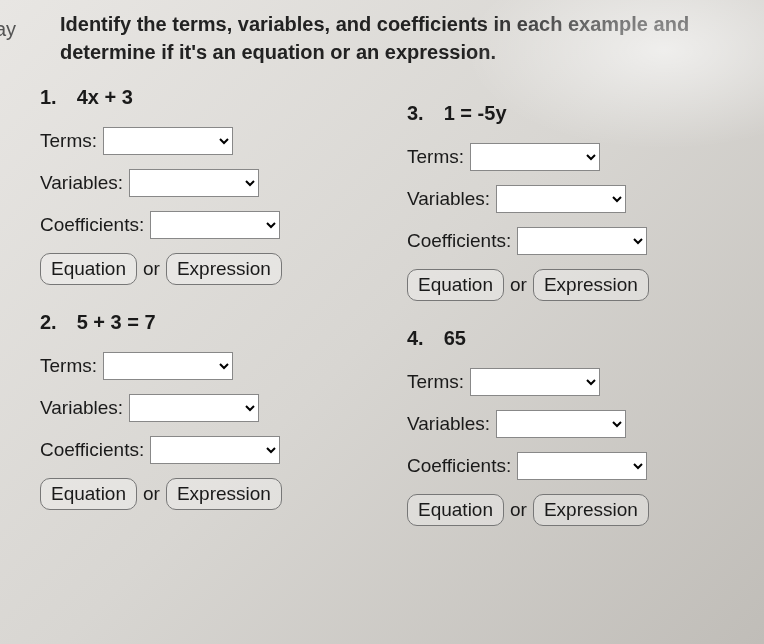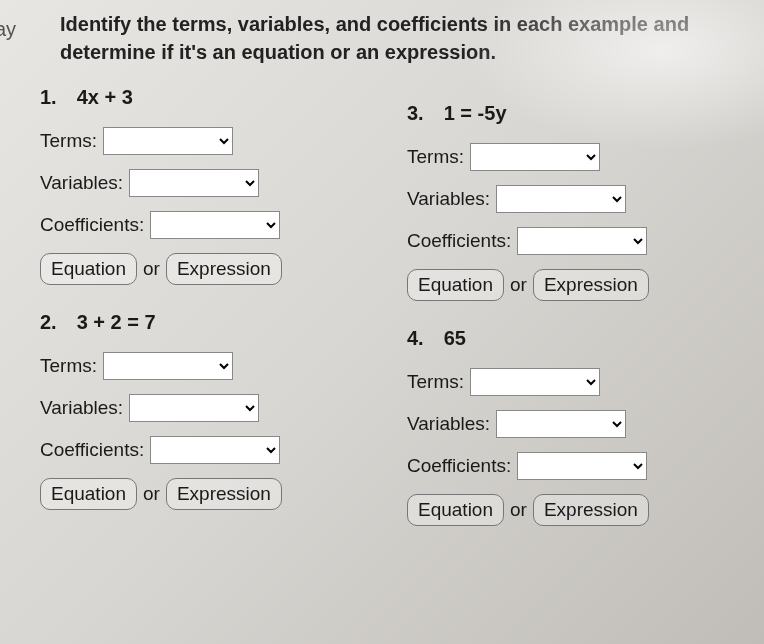--- a/index.html
+++ b/index.html
@@ -134,21 +134,21 @@
       <div class="btn-row">
         <span class="btn">Equation</span>
         <span class="or-text">or</span>
         <span class="btn">Expression</span>
       </div>
     </div>
 
     <div class="problem" style="margin-top:26px;">
       <div class="prob-header">
         <span class="prob-num">2.</span>
-        <span>3 + 2 = 7</span>
+        <span>5 + 3 = 7</span>
       </div>
       <div class="field-row">
         <span class="field-label">Terms:</span>
         <select class="dd"></select>
       </div>
       <div class="field-row">
         <span class="field-label">Variables:</span>
         <select class="dd"></select>
       </div>
       <div class="field-row">

